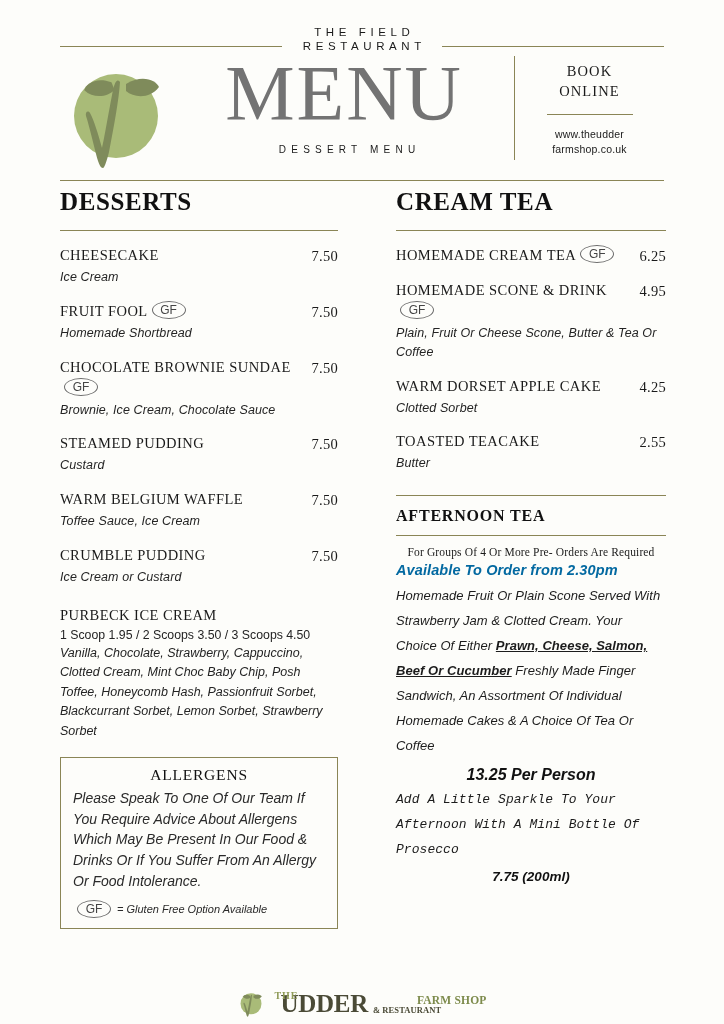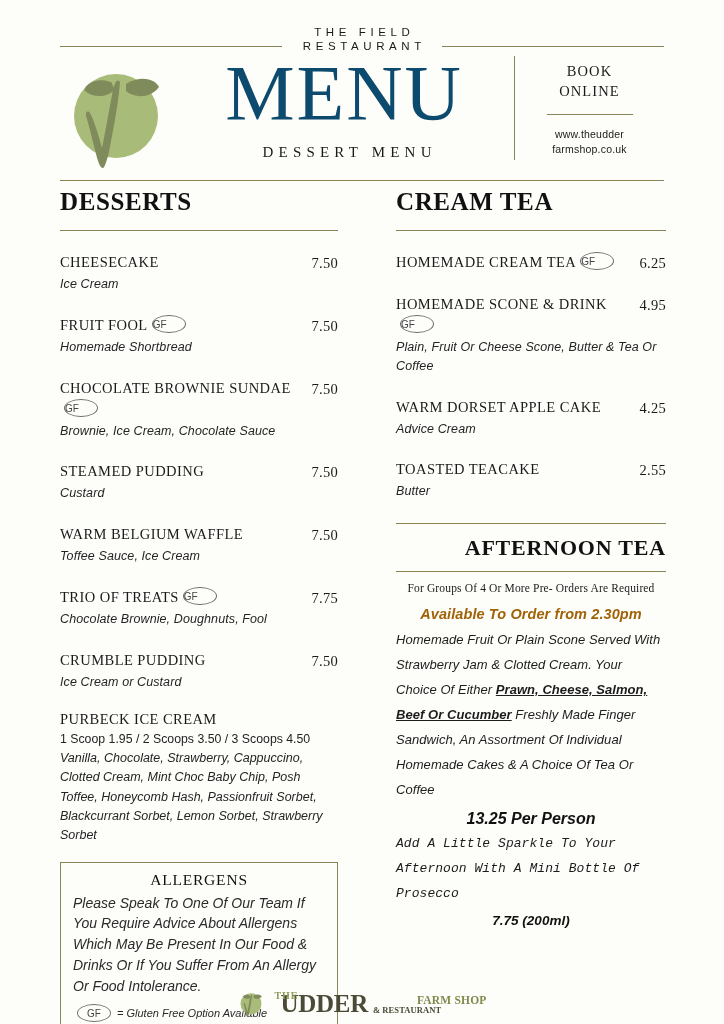--- a/index.html
+++ b/index.html
@@ -70,27 +70,27 @@
   .title-wrap {
     flex: 1 1 auto;
     text-align: center;
     padding-top: 2px;
   }
   .menu-word {
     font-family: "Liberation Serif", serif;
     font-size: 78px;
     letter-spacing: 2px;
     line-height: 0.95;
-    color: #0c4a6e;
+    color: #737373;
     font-weight: 400;
     margin-left: -6px;
   }
   .sub-word {
-    font-family: Liberation Serif, serif;
-    font-size: 15px;
+    font-family: Liberation Sans, sans-serif;
+    font-size: 10px;
     letter-spacing: 5.2px;
     text-indent: 5.2px;
     margin-top: 14px;
     color: #1a1a1a;
   }
   .book-wrap {
     flex: 0 0 150px;
     border-left: 1px solid #8a8556;
     height: 104px;
     margin-top: 2px;
@@ -142,21 +142,21 @@
   }
   .section-rule {
     height: 1px;
     background: #8a8556;
     margin-top: 14px;
     margin-bottom: 8px;
   }
 
   
   .item {
-    margin-top: 21px;
+    margin-top: 14px;
   }
   .item-head {
     display: flex;
     align-items: flex-start;
     justify-content: space-between;
   }
   .item-name {
     font-family: "Liberation Serif", serif;
     font-size: 14.5px;
     letter-spacing: 0.45px;
@@ -184,23 +184,24 @@
     margin-top: 2px;
     letter-spacing: 0.1px;
   }
   .gf {
     display: inline-block;
     width: 34px;
     height: 18px;
     border: 1px solid #6b6b6b;
     border-radius: 50%;
     font-family: "Liberation Sans", sans-serif;
-    font-size: 10px;
+    font-size: 12px;
     font-style: normal;
     line-height: 17px;
+    text-align: center;
     color: #444;
     vertical-align: 2px;
     margin-left: 4px;
     letter-spacing: 0;
     box-sizing: border-box;
   }
 
   
   .plain-block { margin-top: 20px; }
   .plain-title {
@@ -256,44 +257,43 @@
     font-style: italic;
     font-size: 11px;
     color: #2a2a2a;
   }
 
   
   .at-block { margin-top: 22px; }
   .at-rule-top { height: 1px; background: #8a8556; }
   .at-title {
     font-family: "Liberation Serif", serif;
-    font-size: 22px;
+    font-size: 16px;
     font-weight: 700;
     letter-spacing: 0.8px;
-    text-align: right;
+    text-align: left;
     color: #111;
     padding: 11px 0 10px 0;
   }
   .at-rule-bottom { height: 1px; background: #8a8556; }
   .at-note {
     font-family: "Liberation Serif", serif;
     font-size: 11.5px;
     text-align: center;
     letter-spacing: 0.15px;
     color: #1a1a1a;
     margin-top: 10px;
   }
   .at-lead {
     font-family: "Liberation Sans", sans-serif;
     font-style: italic;
     font-weight: bold;
     font-size: 14.5px;
-    text-align: center;
-    color: #a16207;
-    margin-top: 12px;
+    color: #0369a1;
+    margin-top: 4px;
     letter-spacing: 0.1px;
   }
   .at-para {
     font-family: "Liberation Sans", sans-serif;
     font-style: italic;
     font-size: 13px;
     line-height: 1.92;
     color: #1c1c1c;
     margin-top: 6px;
     letter-spacing: 0.05px;
@@ -451,27 +451,20 @@
           </div>
           <div class="item">
             <div class="item-head">
               <div class="item-name">WARM BELGIUM WAFFLE</div>
               <div class="item-price">7.50</div>
             </div>
             <div class="item-desc">Toffee Sauce, Ice Cream</div>
           </div>
           <div class="item">
             <div class="item-head">
-              <div class="item-name">TRIO OF TREATS<span class="gf">GF</span></div>
-              <div class="item-price">7.75</div>
-            </div>
-            <div class="item-desc">Chocolate Brownie, Doughnuts, Fool</div>
-          </div>
-          <div class="item">
-            <div class="item-head">
               <div class="item-name">CRUMBLE PUDDING</div>
               <div class="item-price">7.50</div>
             </div>
             <div class="item-desc">Ice Cream or Custard</div>
           </div>
         </div>
 
       <div class="plain-block">
         <div class="plain-title">PURBECK ICE CREAM</div>
         <div class="plain-sub">1 Scoop 1.95 / 2 Scoops 3.50 / 3 Scoops 4.50</div>
@@ -506,21 +499,21 @@
               <div class="item-name">HOMEMADE SCONE &amp; DRINK<span class="gf">GF</span></div>
               <div class="item-price">4.95</div>
             </div>
             <div class="item-desc">Plain, Fruit Or Cheese Scone, Butter &amp; Tea Or Coffee</div>
           </div>
           <div class="item">
             <div class="item-head">
               <div class="item-name">WARM DORSET APPLE CAKE</div>
               <div class="item-price">4.25</div>
             </div>
-            <div class="item-desc">Advice Cream</div>
+            <div class="item-desc">Clotted Sorbet</div>
           </div>
           <div class="item">
             <div class="item-head">
               <div class="item-name">TOASTED TEACAKE</div>
               <div class="item-price">2.55</div>
             </div>
             <div class="item-desc">Butter</div>
           </div>
         </div>
 

